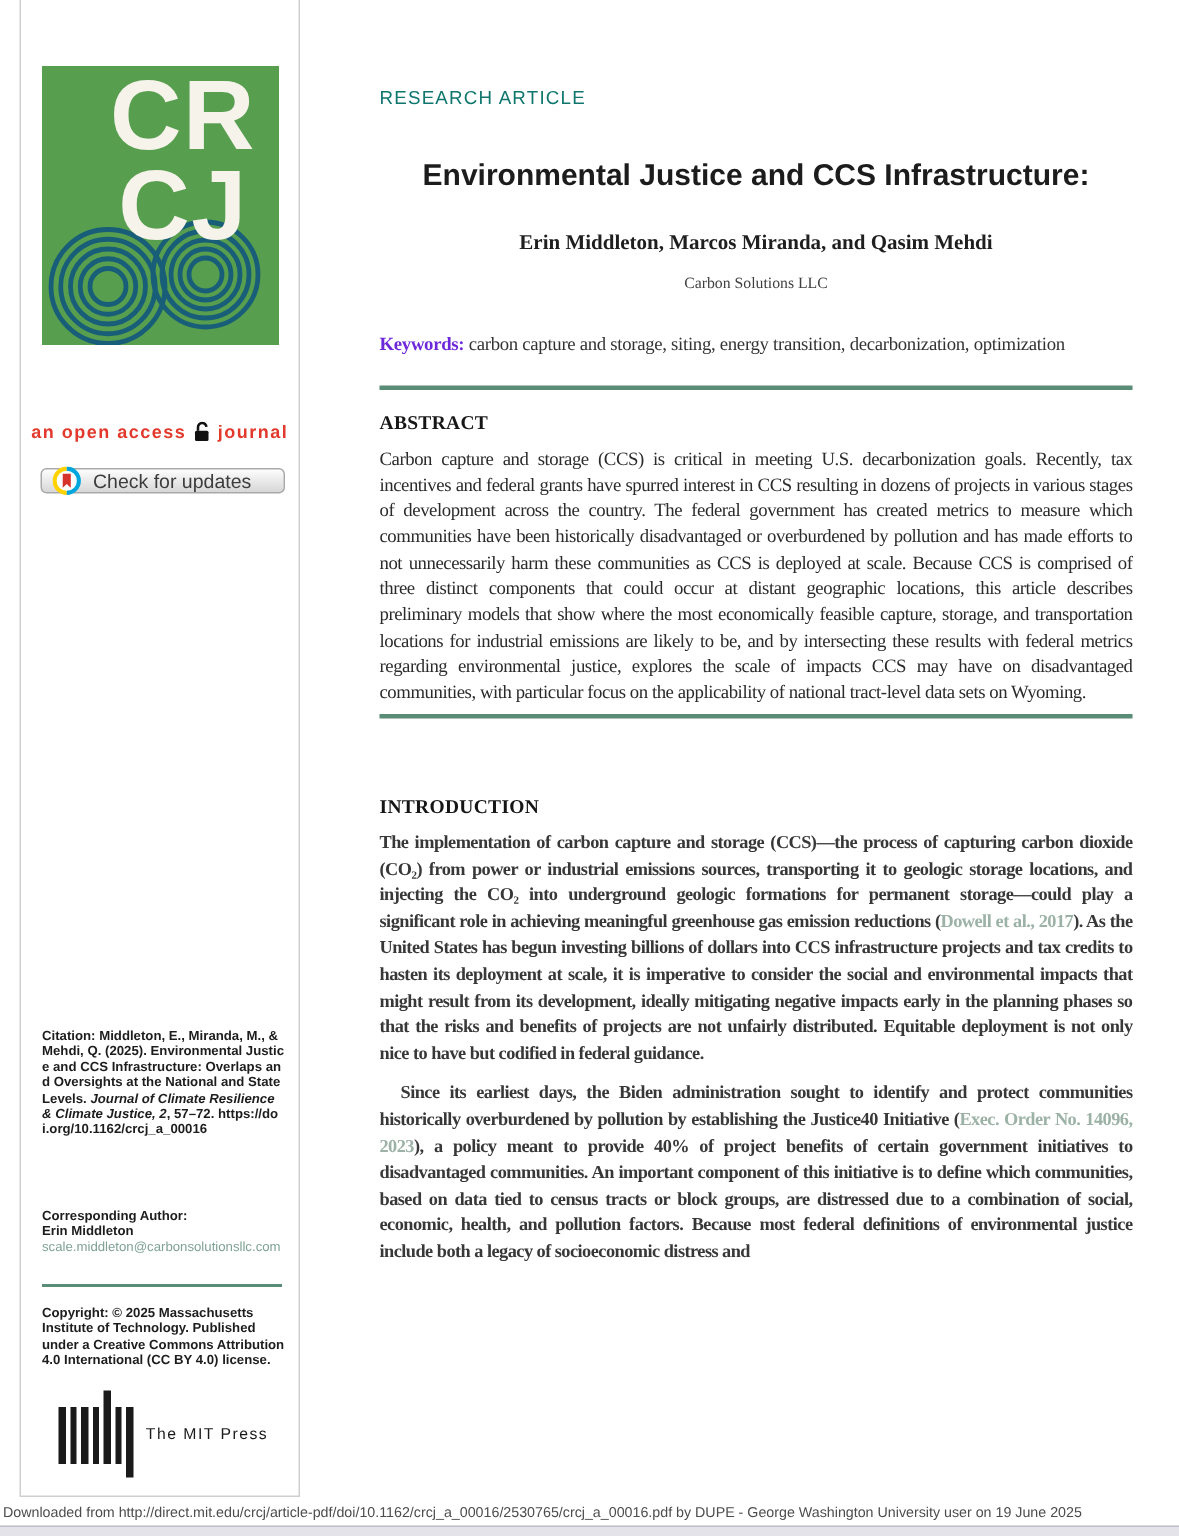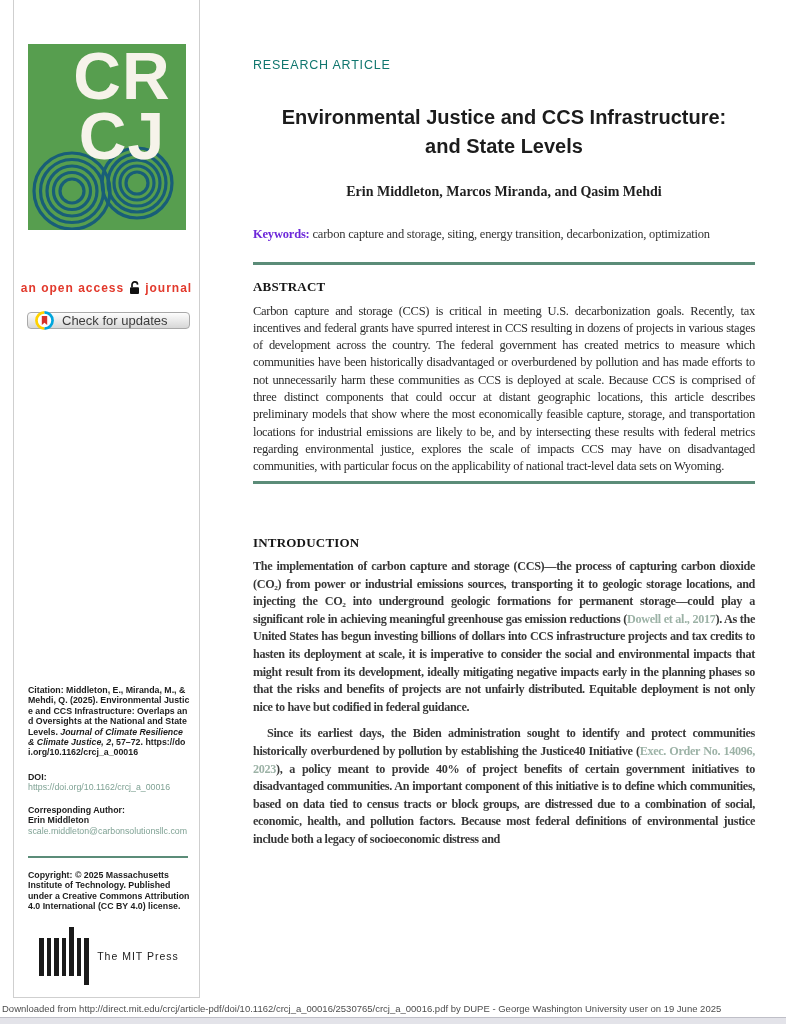--- a/index.html
+++ b/index.html
@@ -154,24 +154,20 @@
         <circle cx="12" cy="12" r="10.2" fill="#ffffff"></circle>
         <path d="M12 1.8 A10.2 10.2 0 0 0 12 22.2" fill="none" stroke="#ffd200" stroke-width="3.4"></path>
         <path d="M12 1.8 A10.2 10.2 0 0 1 12 22.2" fill="none" stroke="#00a6dd" stroke-width="3.4"></path>
         <path d="M8.6 6.2 h6.8 v11.6 l-3.4 -3.1 l-3.4 3.1 z" fill="#d6332a"></path>
       </svg>
       <span>Check for updates</span>
     </button>
 
     <p class="cite"><b>Citation:</b><span> Middleton, E., Miranda, M., &amp; Mehdi, Q. (2025). Environmental Justice and CCS Infrastructure: Overlaps and Oversights at the National and State Levels. </span><i>Journal of Climate Resilience &amp; Climate Justice, 2</i><span>, 57–72. </span><span>https://doi.org/10.1162/crcj_a_00016</span></p>
 
-    <div class="doi-block">
-      <b>DOI:</b><br>
-      <a class="slink" href="#">https://doi.org/10.1162/crcj_a_00016</a>
-    </div>
 
     <div class="corr-block">
       <b>Corresponding Author:</b><br>
       <span class="corr-name">Erin Middleton</span><br>
       <a class="slink" href="#">scale.middleton@carbonsolutionsllc.com</a>
     </div>
 
     <div class="side-rule"></div>
 
     <p class="copy"><b>Copyright:</b><span> © 2025 Massachusetts Institute of Technology. Published under a Creative Commons Attribution 4.0 International (CC BY 4.0) license.</span></p>
@@ -189,24 +185,24 @@
       <span class="mit-text">The MIT Press</span>
     </div>
   </aside>
 
   <main class="content">
 
     <div class="article-type">RESEARCH ARTICLE</div>
 
     <h1 class="title">
       <span>Environmental Justice and CCS Infrastructure:</span>
-      <span>and State Levels</span>
     </h1>
 
     <div class="authors">Erin Middleton, Marcos Miranda, and Qasim Mehdi</div>
+    <div class="affiliation">Carbon Solutions LLC</div>
 
     <p class="keywords"><b>Keywords:</b><span> carbon capture and storage, siting, energy transition, decarbonization, optimization</span></p>
 
     <div class="rule"></div>
 
     <h2>ABSTRACT</h2>
     <p class="abstract">Carbon capture and storage (CCS) is critical in meeting U.S. decarbonization goals. Recently, tax incentives and federal grants have spurred interest in CCS resulting in dozens of projects in various stages of development across the country. The federal government has created metrics to measure which communities have been historically disadvantaged or overburdened by pollution and has made efforts to not unnecessarily harm these communities as CCS is deployed at scale. Because CCS is comprised of three distinct components that could occur at distant geographic locations, this article describes preliminary models that show where the most economically feasible capture, storage, and transportation locations for industrial emissions are likely to be, and by intersecting these results with federal metrics regarding environmental justice, explores the scale of impacts CCS may have on disadvantaged communities, with particular focus on the applicability of national tract-level data sets on Wyoming.</p>
 
     <div class="rule rule2"></div>
 

